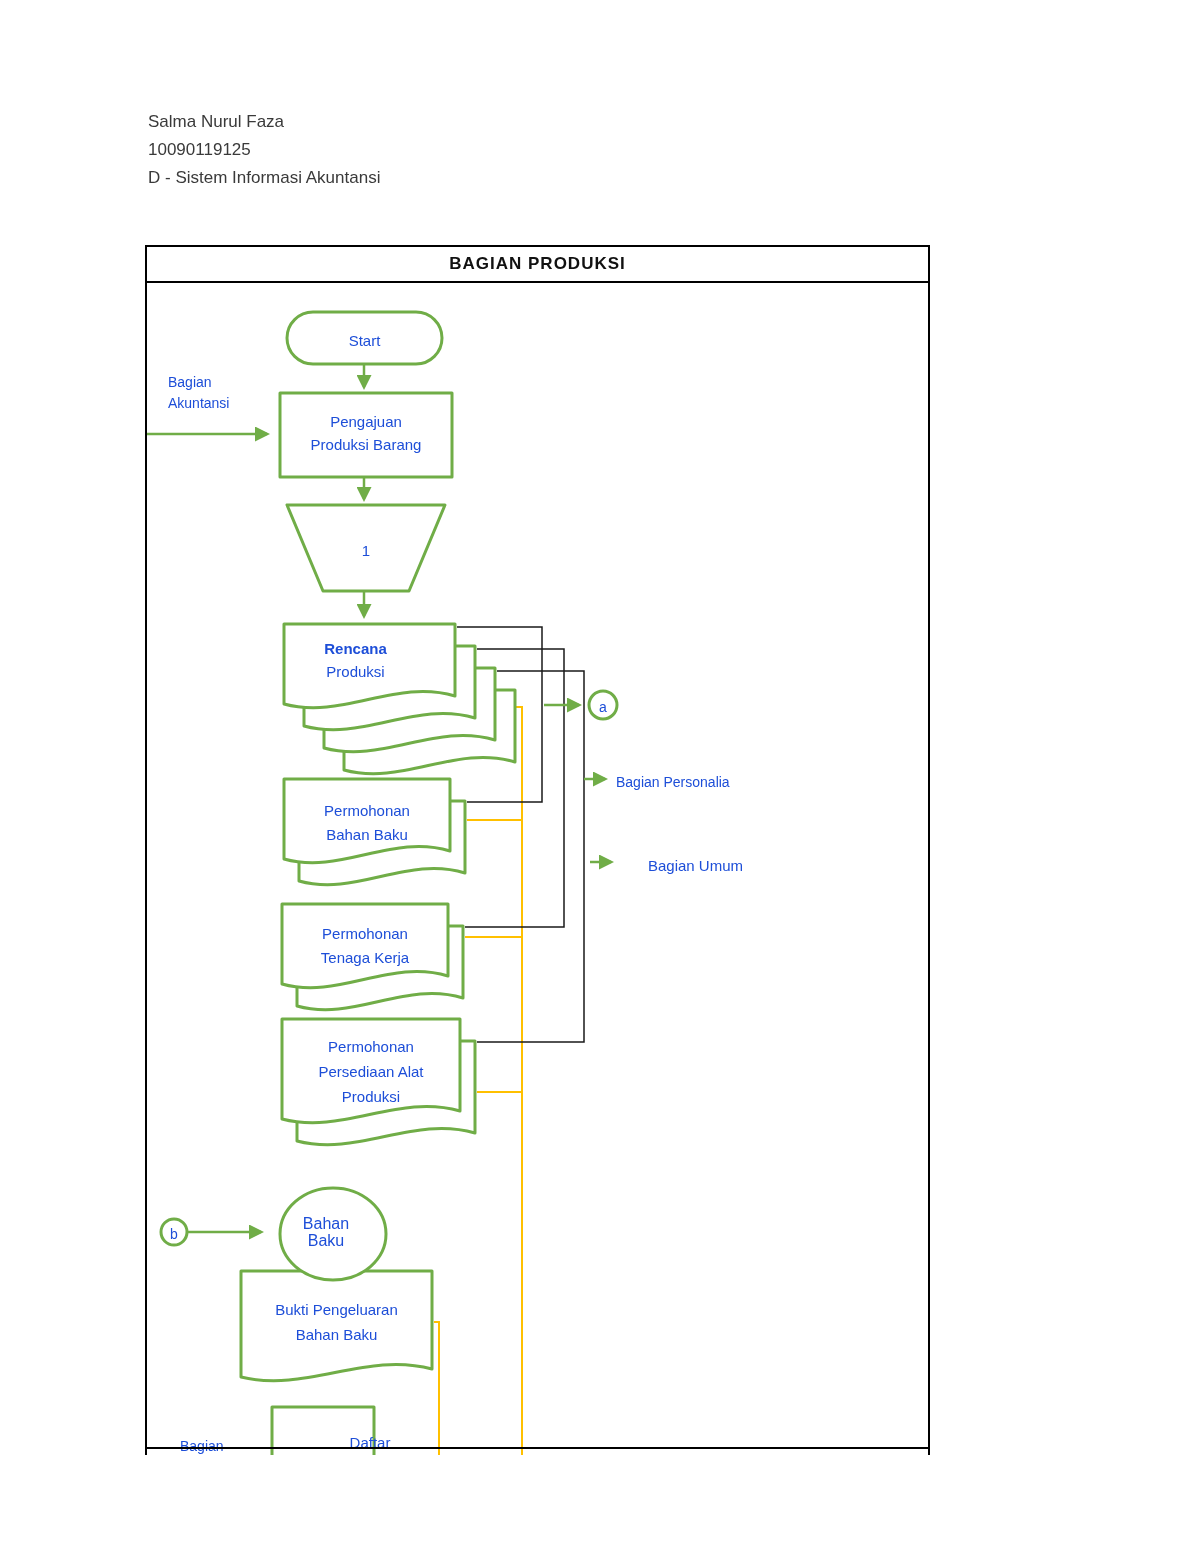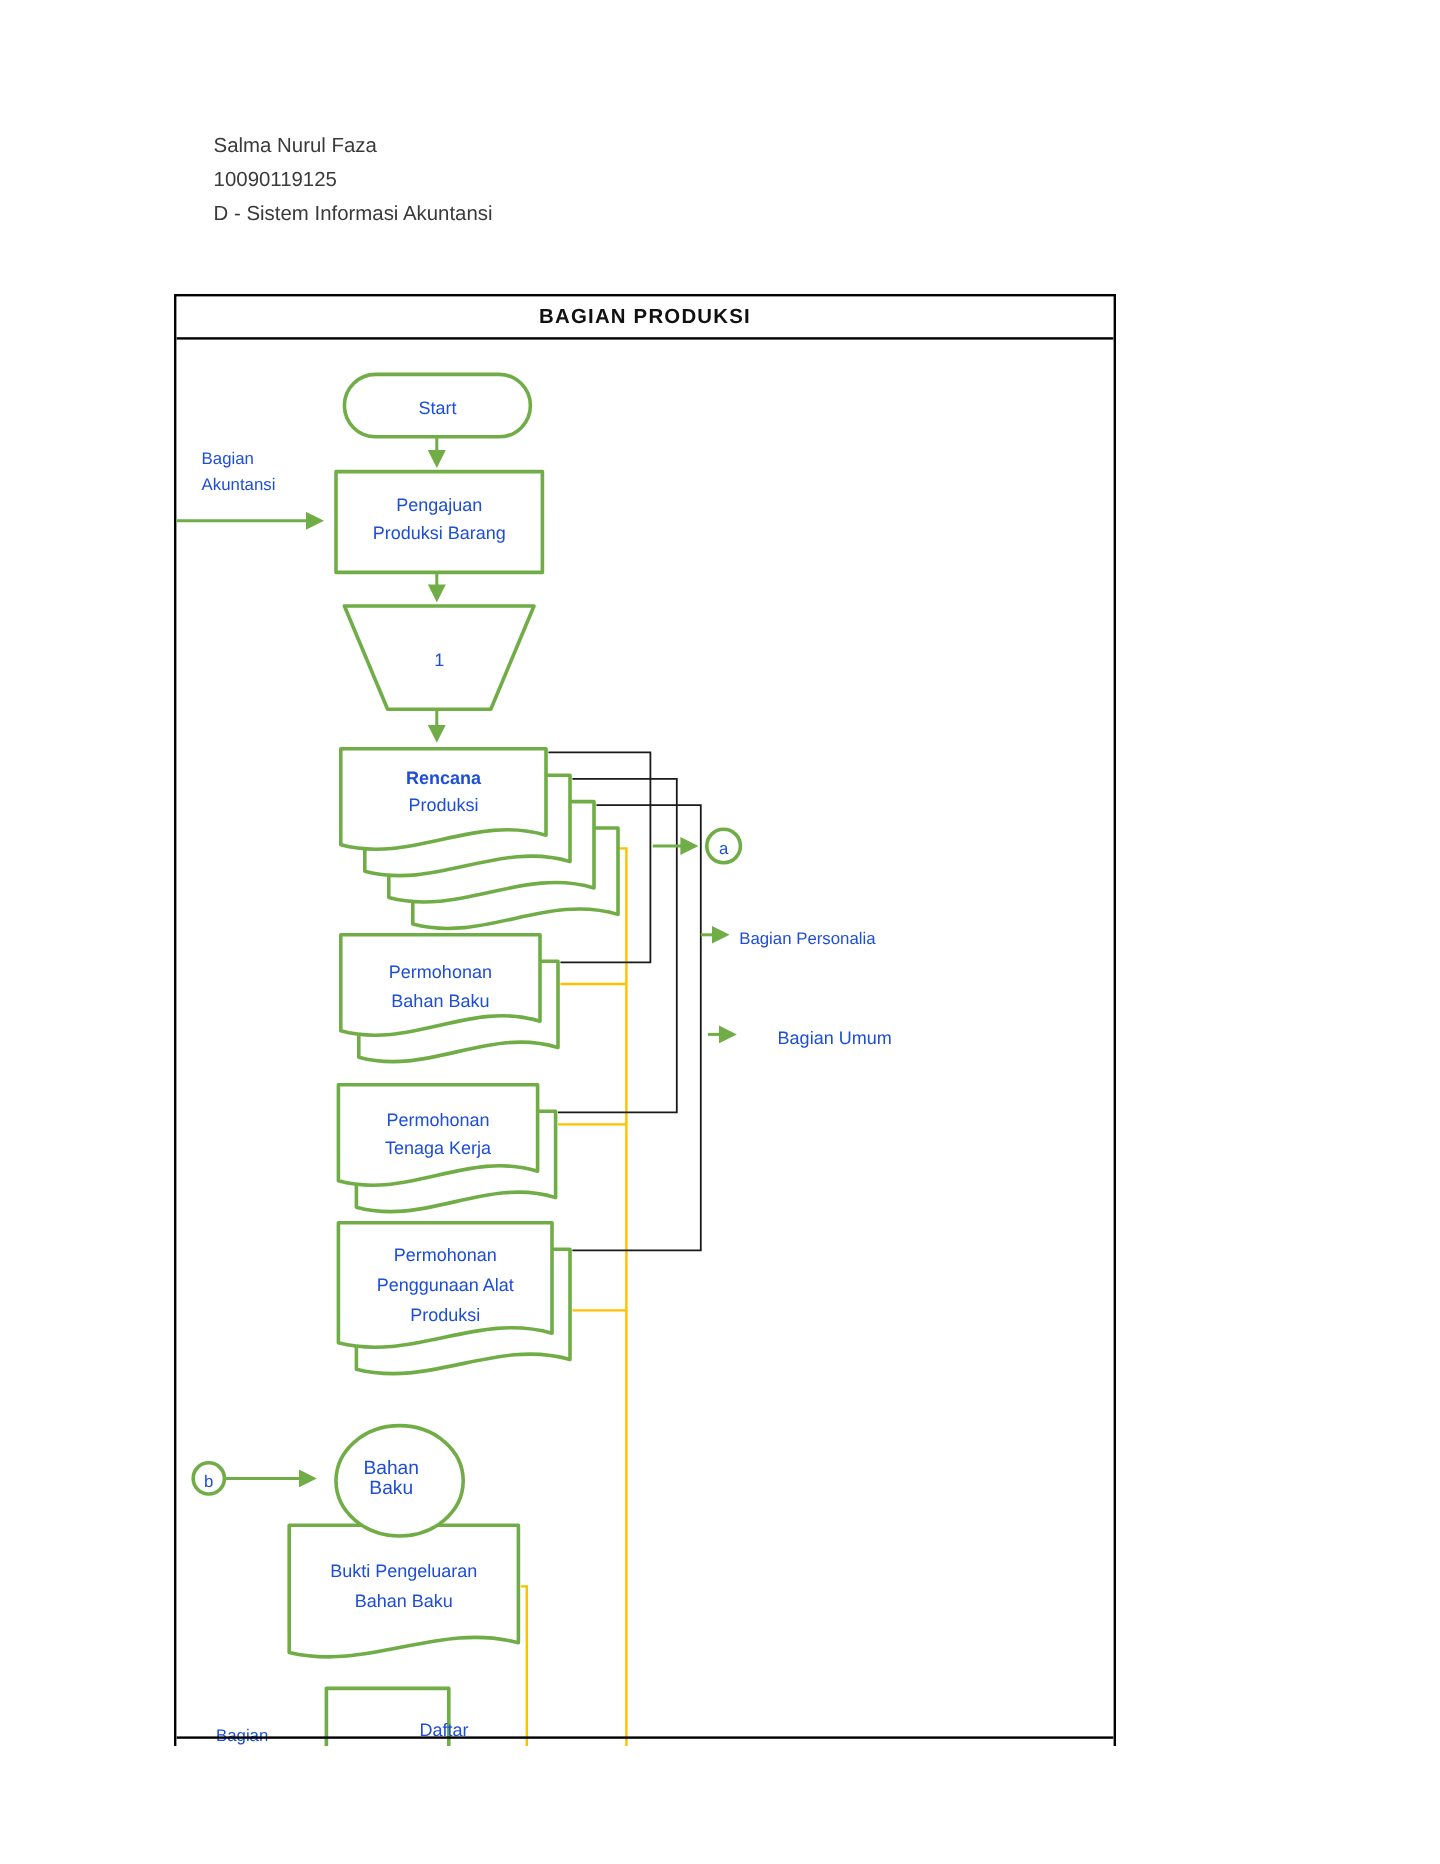--- a/index.html
+++ b/index.html
@@ -1,21 +1,21 @@
 <!DOCTYPE html>
 <html style="--shape-green: #70AD47; --connector-yellow: #FFC000; --connector-black: #1a1a1a;"><head>
 <meta charset="utf-8">
 <style>
   * { margin:0; padding:0; box-sizing:border-box; }
   html,body { background:#fff; }
   .page {
     position:relative; width:1200px; height:1553px; background:#fff;
     font-family:"Liberation Sans", sans-serif; color:#1c1c1c; overflow:hidden;
   }
-  .header { position:absolute; left:148px; top:108px; font-size:17px; line-height:28px; color:#3a3a3a;margin-left:30px; }
+  .header { position:absolute; left:148px; top:108px; font-size:17px; line-height:28px; color:#3a3a3a; }
   .frame {
     position:absolute; left:145px; top:245px; width:785px; height:1210px;
     border:2px solid #000; border-bottom:none; background:#fff; overflow:hidden;
   }
   .frame-title {
     position:absolute; left:0; top:0; width:100%; height:36px;
     border-bottom:2px solid #000; display:flex; align-items:center; justify-content:center;
     font-weight:bold; font-size:17px; letter-spacing:1px; color:#111;
   }
   .flow-svg { position:absolute; left:0; top:0; }
@@ -118,21 +118,21 @@
       <span class="ln">Produksi Barang</span>
     </div>
 
     <div class="t" style="left:21px;top:125px;font-size:14px;line-height:21px;">
       <span class="ln">Bagian</span>
       <span class="ln">Akuntansi</span>
     </div>
 
     <div class="t c" style="left:140px;top:292px;width:158px;">1</div>
 
-    <div class="t c" style="left:135px;top:390px;width:175px;">
+    <div class="t c" style="left:121px;top:390px;width:175px;">
       <span class="ln bold">Rencana</span>
       <span class="ln">Produksi</span>
     </div>
 
     <div class="t c" style="left:442px;top:449px;width:28px;font-size:14px;">a</div>
 
     <div class="t" style="left:469px;top:524px;font-size:14px;white-space:nowrap;">Bagian Personalia</div>
 
     <div class="t" style="left:501px;top:607px;font-size:15px;white-space:nowrap;">Bagian Umum</div>
 
@@ -141,21 +141,21 @@
       <span class="ln">Bahan Baku</span>
     </div>
 
     <div class="t c" style="left:133px;top:675px;width:170px;line-height:24px;">
       <span class="ln">Permohonan</span>
       <span class="ln">Tenaga Kerja</span>
     </div>
 
     <div class="t c" style="left:133px;top:787px;width:182px;line-height:25px;">
       <span class="ln">Permohonan</span>
-      <span class="ln">Penggunaan Alat</span>
+      <span class="ln">Persediaan Alat</span>
       <span class="ln">Produksi</span>
     </div>
 
     <div class="t c" style="left:14px;top:976px;width:26px;font-size:14px;">b</div>
 
     <div class="t c" style="left:133px;top:968px;width:92px;font-size:16px;line-height:17px;">
       <span class="ln">Bahan</span>
       <span class="ln">Baku</span>
     </div>
 

